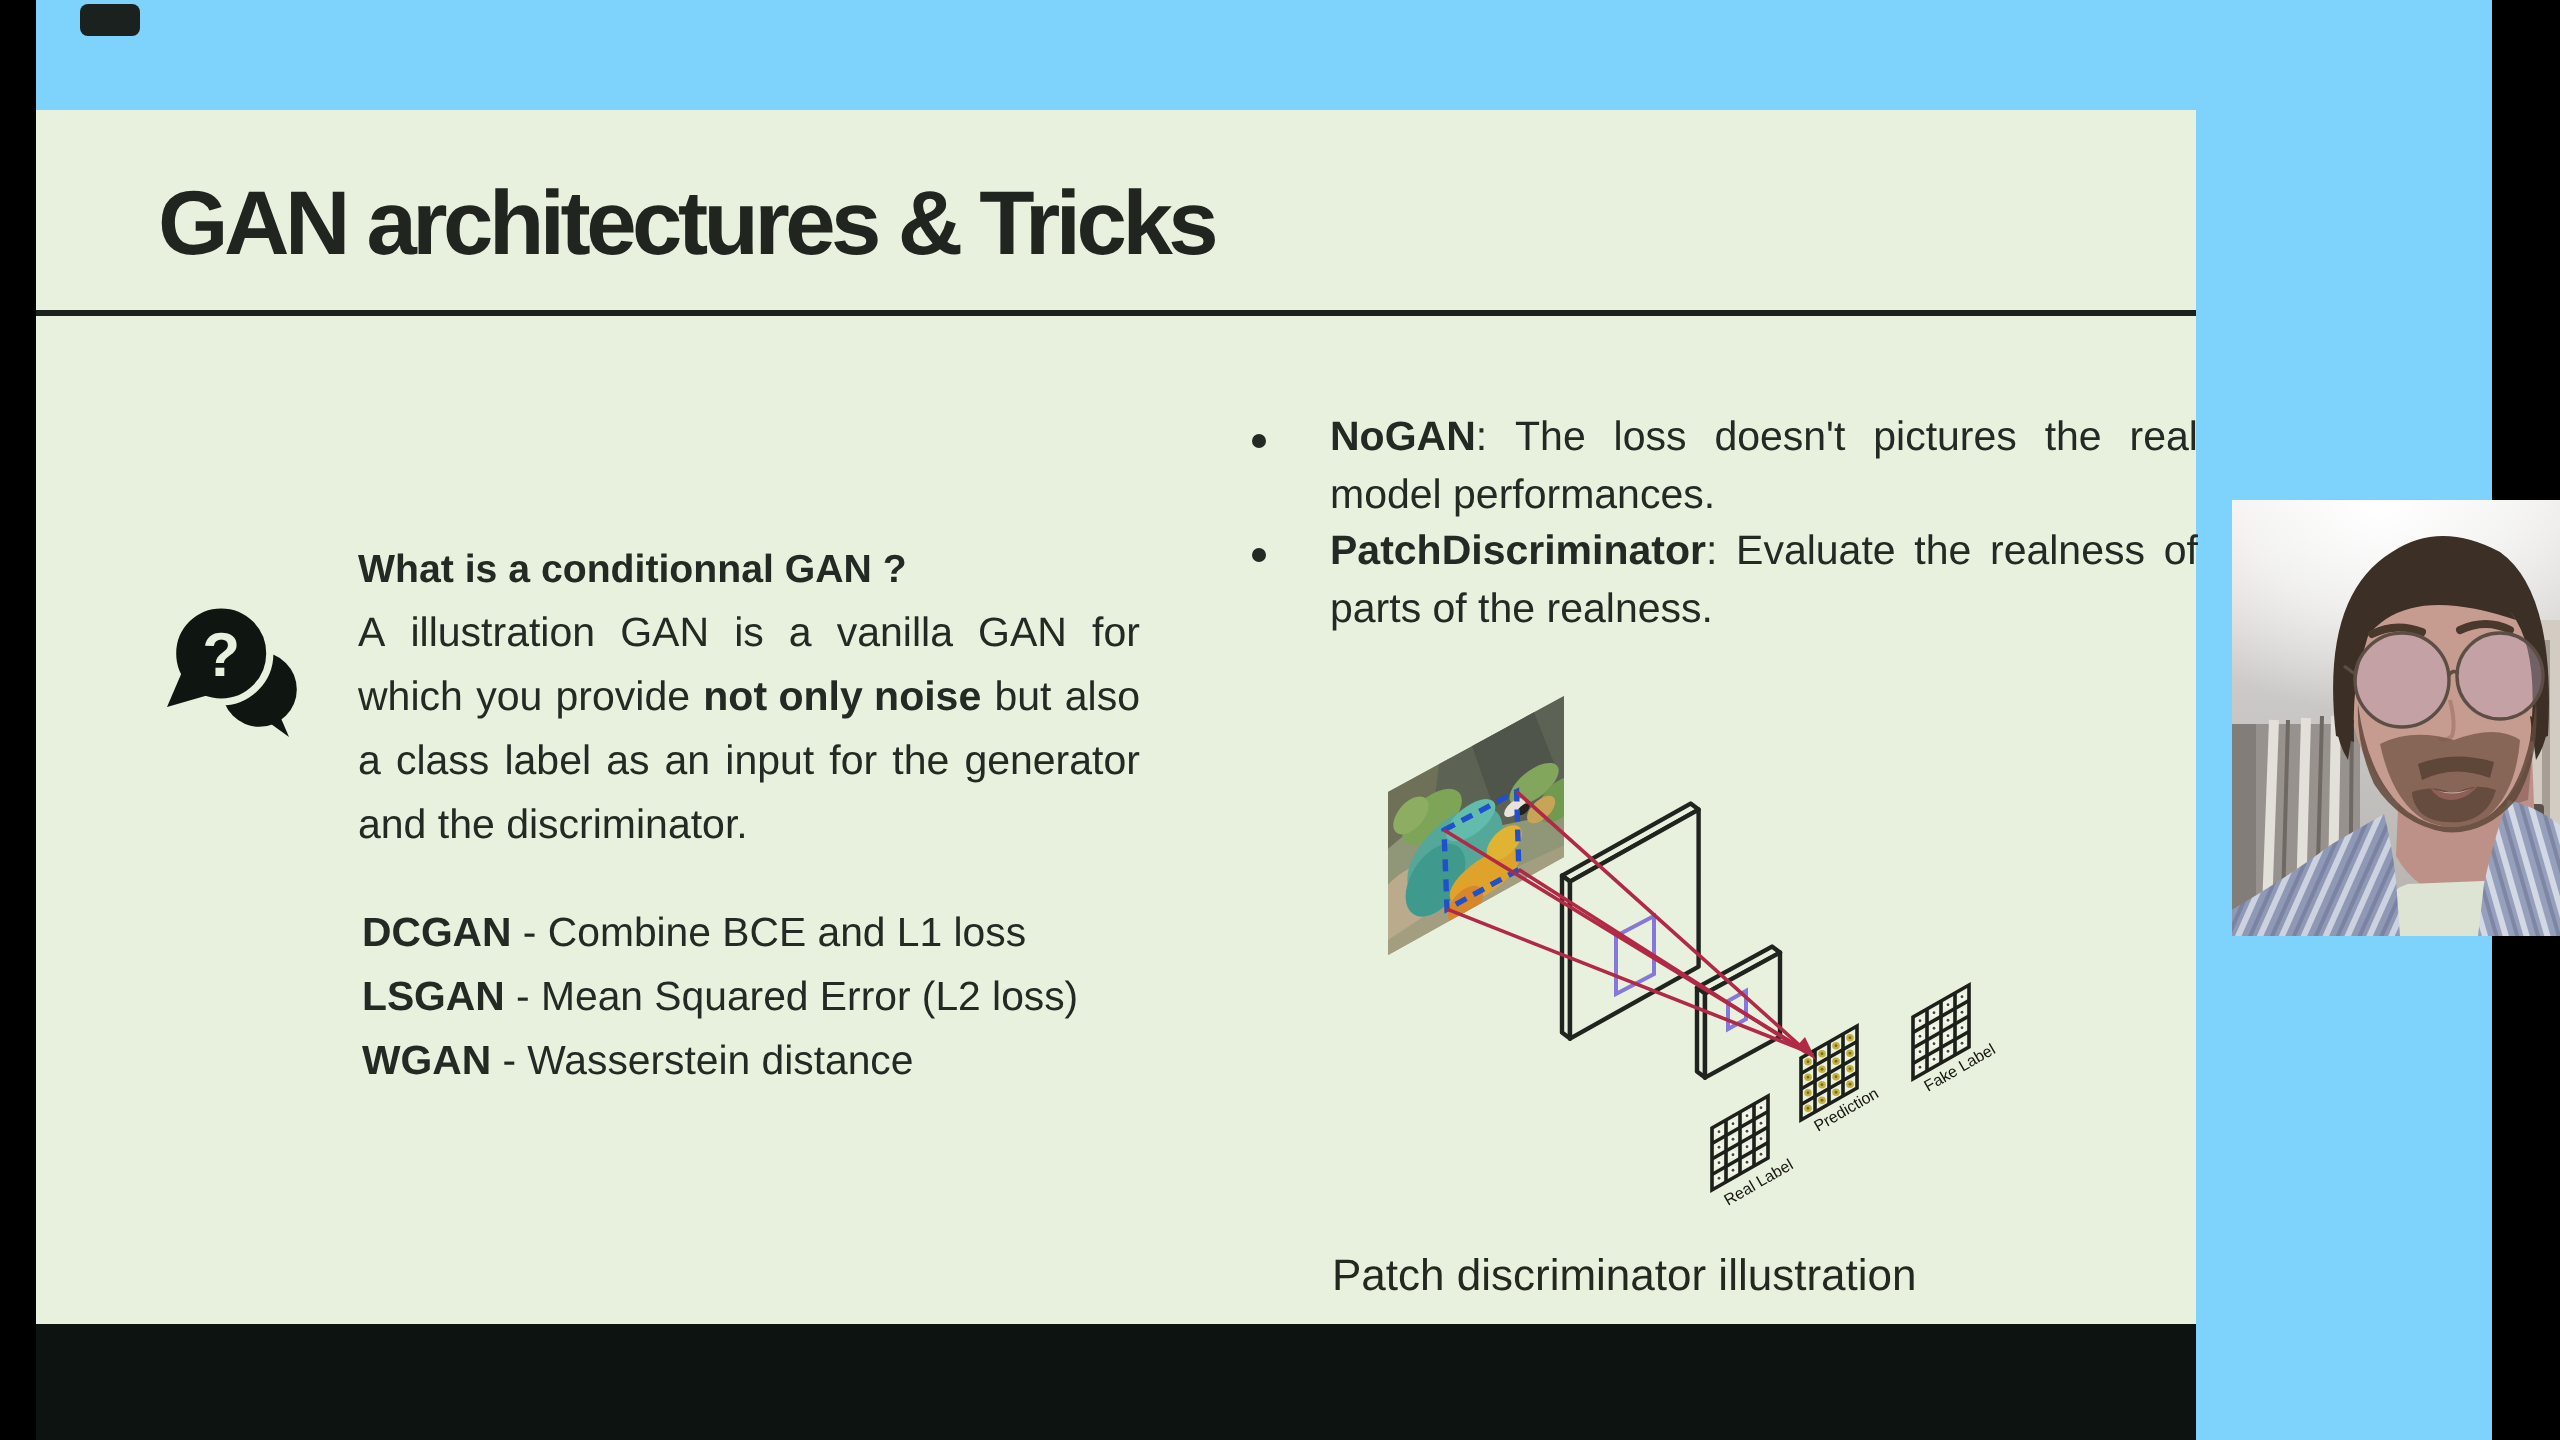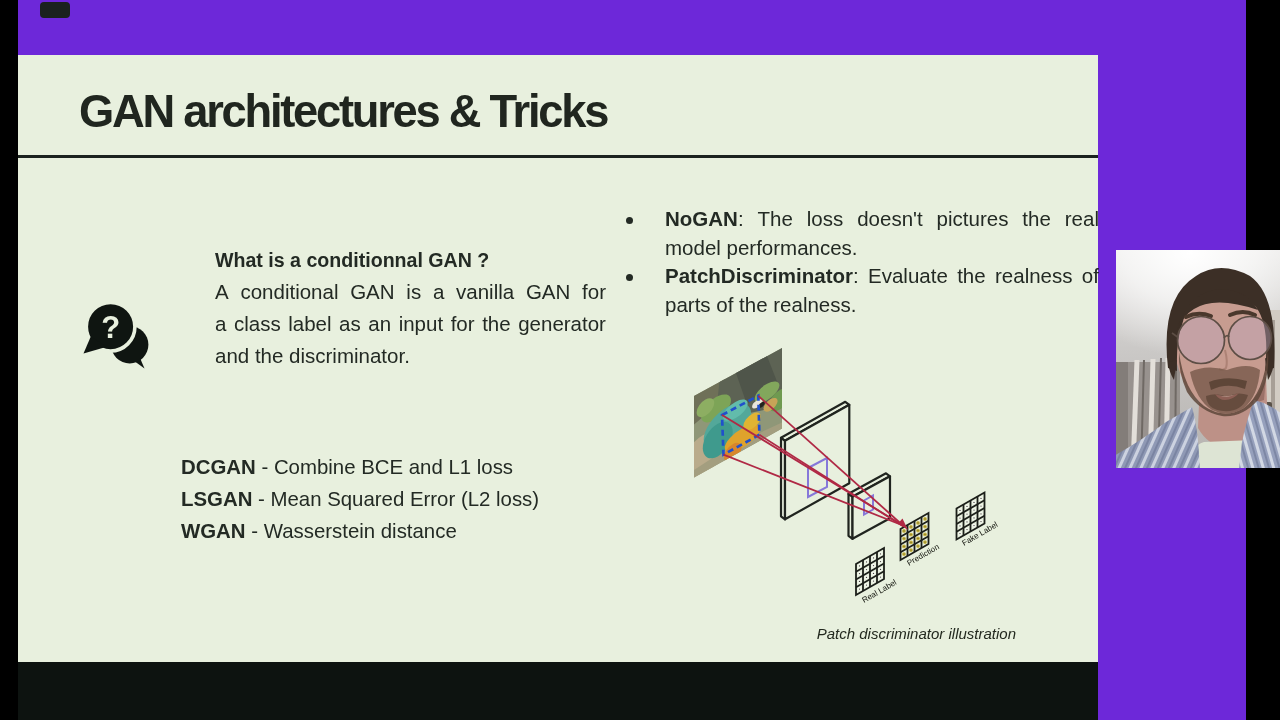--- a/index.html
+++ b/index.html
@@ -1,29 +1,29 @@
 <!DOCTYPE html>
 <html><head>
 <meta charset="utf-8">
 <style>
   * { margin:0; padding:0; box-sizing:border-box; }
   html,body { width:1280px; height:720px; background:#000; overflow:hidden; }
   body { font-family:"Liberation Sans", sans-serif; position:relative; }
-  #share { position:absolute; left:18px; top:0; width:1228px; height:720px; background:#6d28d9; }
+  #share { position:absolute; left:18px; top:0; width:1228px; height:720px; background:#7dd3fc; }
   #share .bot { position:absolute; left:0; top:662px; width:1080px; height:58px; background:#0d1310; }
   #slide { position:absolute; left:0; top:55px; width:1080px; height:607px; background:#e8f0de; color:#222923; }
   #title { position:absolute; left:61px; top:31px; font-size:45.3px; font-weight:bold; color:#20261f; letter-spacing:-2.25px; }
   #rule { position:absolute; left:0; top:100px; width:1080px; height:3px; background:#1b221e; }
   .jline { display:flex; justify-content:space-between; }
-  #ltext { position:absolute; left:161px; top:189px; width:391px; font-size:20.5px; line-height:32px; color:#232a24;margin-left:36px; }
+  #ltext { position:absolute; left:161px; top:214px; width:391px; font-size:20.5px; line-height:32px; color:#232a24; }
   #ltext .h { font-weight:bold; font-size:19.6px; }
   #lists { position:absolute; left:133px; top:396px; font-size:20.4px; line-height:32.2px; color:#232a24;margin-left:30px; }
   #rtext { position:absolute; left:623px; top:150px; width:434px; font-size:20.5px; line-height:28.6px; color:#232a24;margin-left:24px; }
   .bdot { position:absolute; width:7px; height:7px; border-radius:50%; background:#232a24; }
-  #caption { position:absolute; left:648px; top:570px; width:350px; text-align:right; font-size:15px; font-style:italic; color:#23291f; }
+  #caption { position:absolute; left:648px; top:570px; width:350px; text-align:left; font-size:22px; color:#23291f; }
   b { font-weight:bold; }
 </style>
 </head>
 <body>
 <div id="share">
   <div class="bot"></div>
   <div id="slide">
     <div id="title">GAN architectures &amp; Tricks</div>
     <div id="rule"></div>
 
@@ -32,27 +32,35 @@
       <circle cx="49.7" cy="46.7" r="18.7" fill="#0f1511"></circle>
       <circle cx="30.6" cy="28.7" r="24.3" fill="#0f1511" stroke="#e8f0de" stroke-width="3.6"></circle>
       <path d="M 11 38 L 3.5 55.5 L 26 49 Z" fill="#0f1511"></path>
       <text x="30.6" y="40" font-size="31" font-weight="bold" fill="#e8f0de" text-anchor="middle" font-family="Liberation Sans, sans-serif">?</text>
     </svg>
 
     <div id="ltext">
       <div class="h">What is a conditionnal GAN ?</div>
       <div class="jline">
           <span>A</span>
-          <span>conditional</span>
+          <span>illustration</span>
           <span>GAN</span>
           <span>is</span>
           <span>a</span>
           <span>vanilla</span>
           <span>GAN</span>
           <span>for</span>
+        </div>
+      <div class="jline">
+          <span>which</span>
+          <span>you</span>
+          <span>provide</span>
+          <span><b>not only noise</b></span>
+          <span>but</span>
+          <span>also</span>
         </div>
       <div class="jline">
           <span>a</span>
           <span>class</span>
           <span>label</span>
           <span>as</span>
           <span>an</span>
           <span>input</span>
           <span>for</span>
           <span>the</span>

